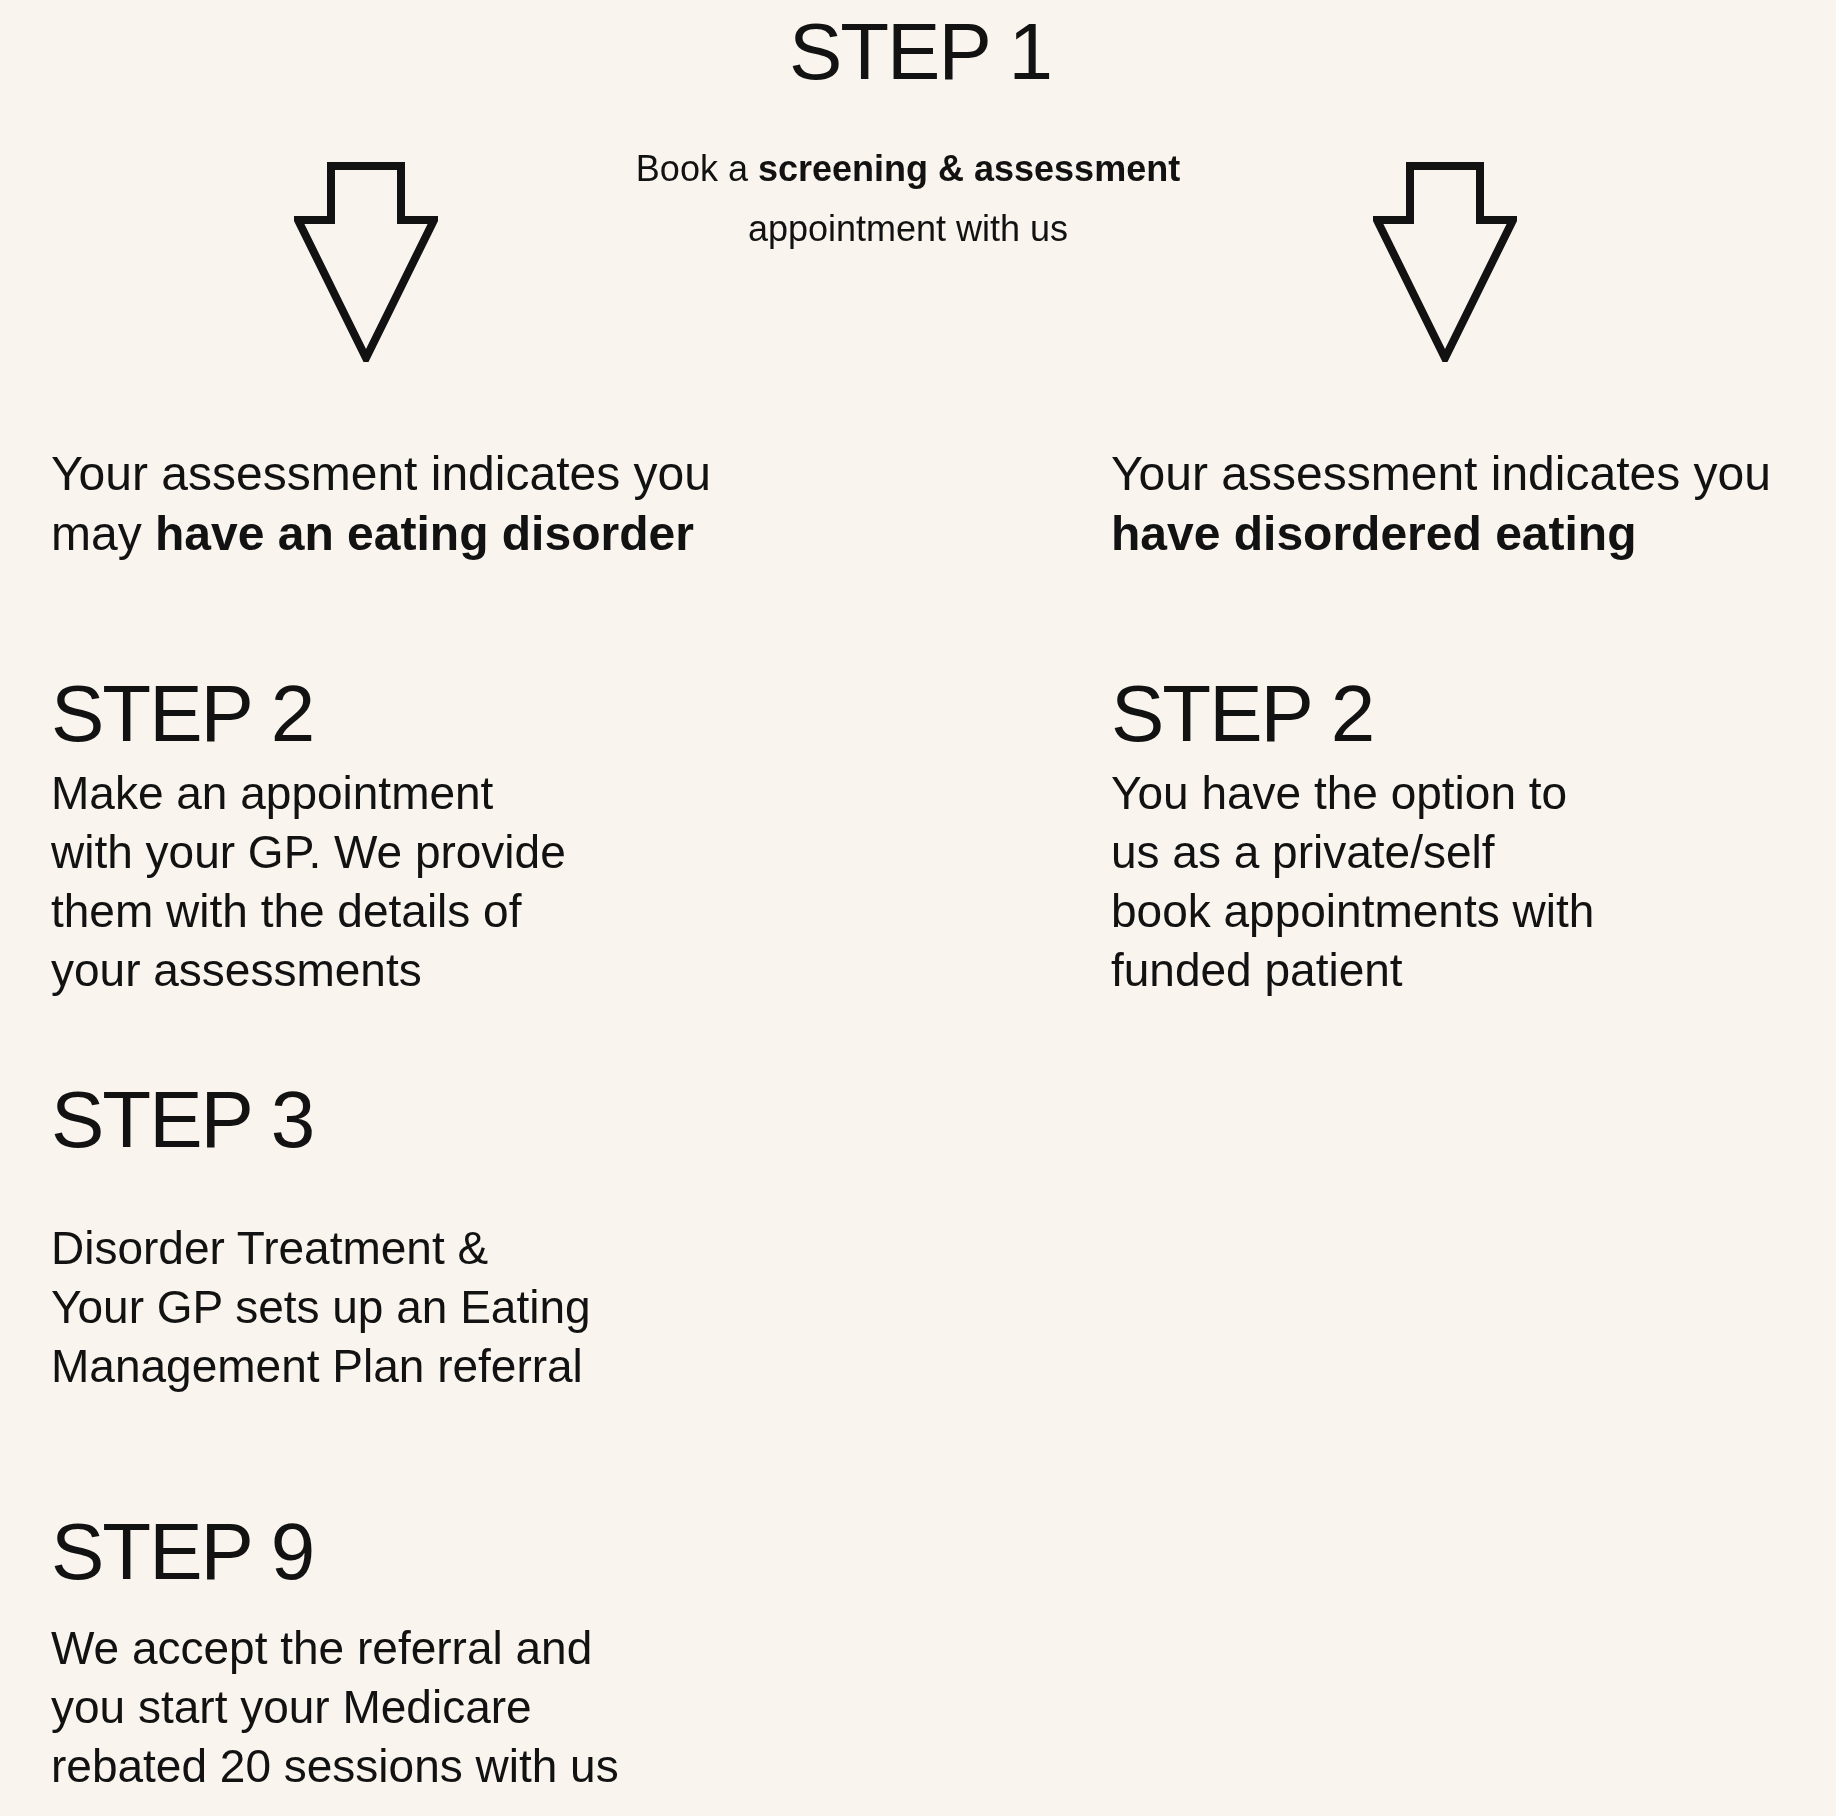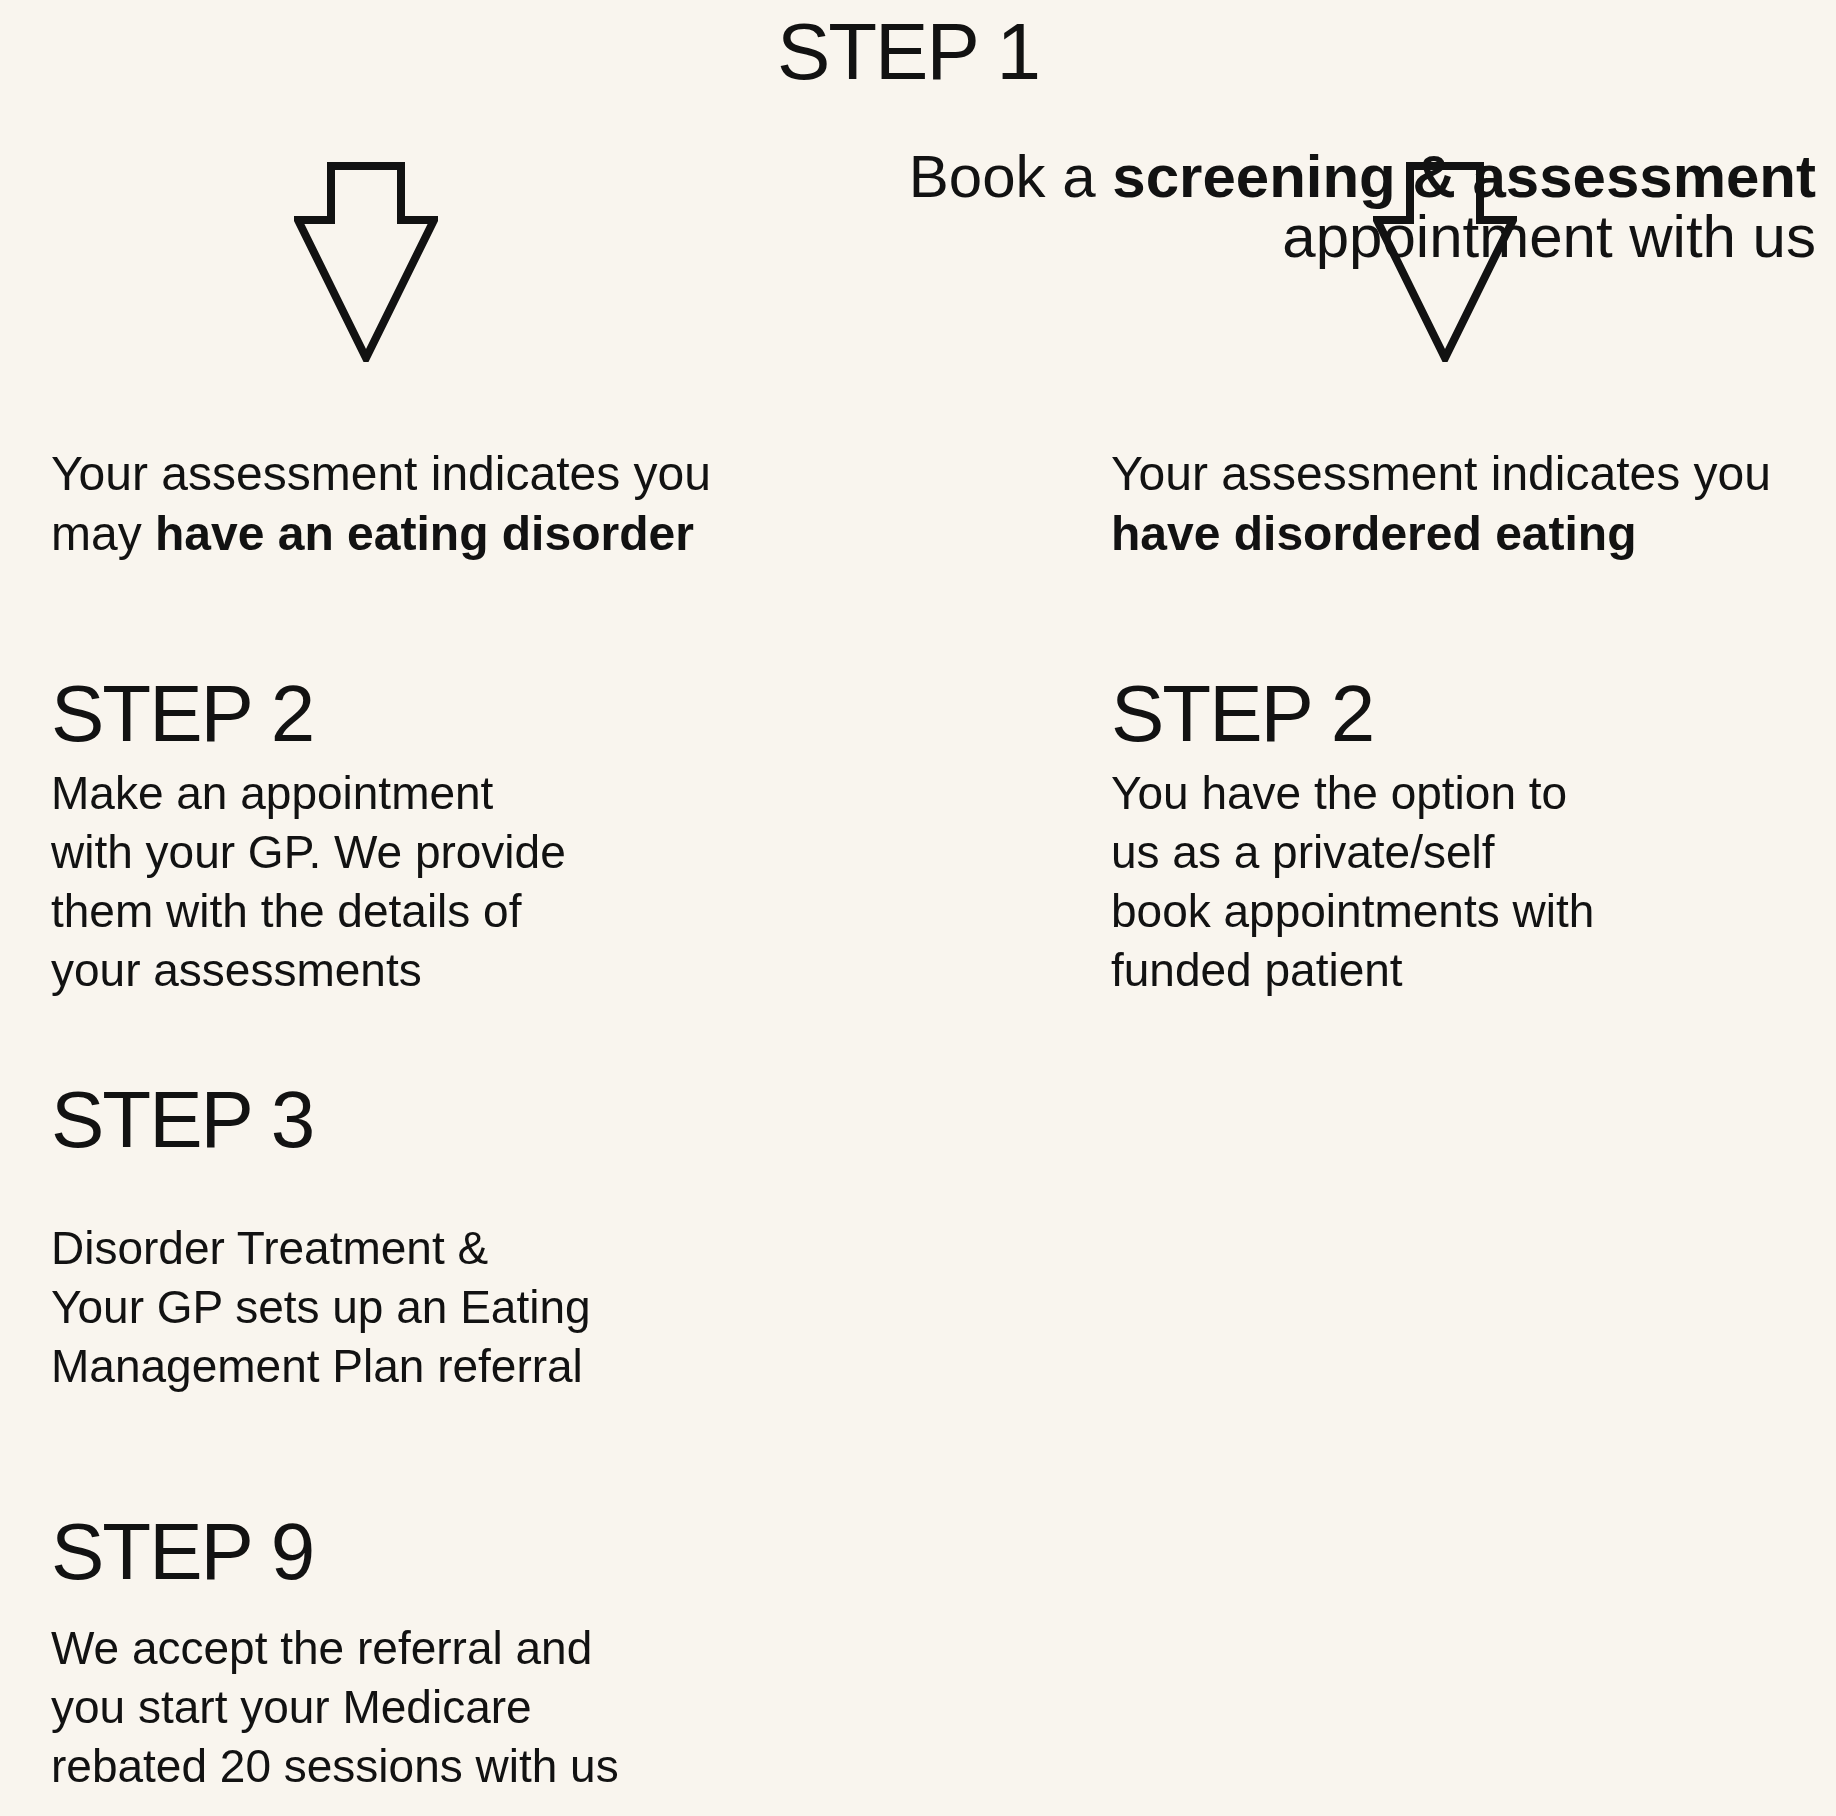--- a/index.html
+++ b/index.html
@@ -18,26 +18,27 @@
     letter-spacing: -2px;
     font-weight: 400;
     text-align: center;
     white-space: nowrap;
   }
 
   .header {
     position: absolute;
     left: 0; width: 1816px; top: 12px;
     text-align: center;
+    padding-left: 12px;
   }
   .subtitle {
     position: absolute;
-    left: 0; width: 1816px; top: 147px;
-    font-size: 60px; line-height: 60px;
-    text-align: right;
+    left: 0; width: 1816px; top: 139px;
+    font-size: 36px; line-height: 60px;
+    text-align: center;
   }
   .subtitle b, .indicator b { font-weight: 700; }
 
   .arrow { position: absolute; width: 144px; height: 200px; }
   .arrow-left  { left: 294px; top: 162px; }
   .arrow-right { left: 1373px; top: 162px; }
   .arrow svg { display: block; width: 144px; height: 200px; }
 
   .col { position: absolute; top: 0; width: 700px; height: 100%; }
   .col-left  { left: 35px; }

